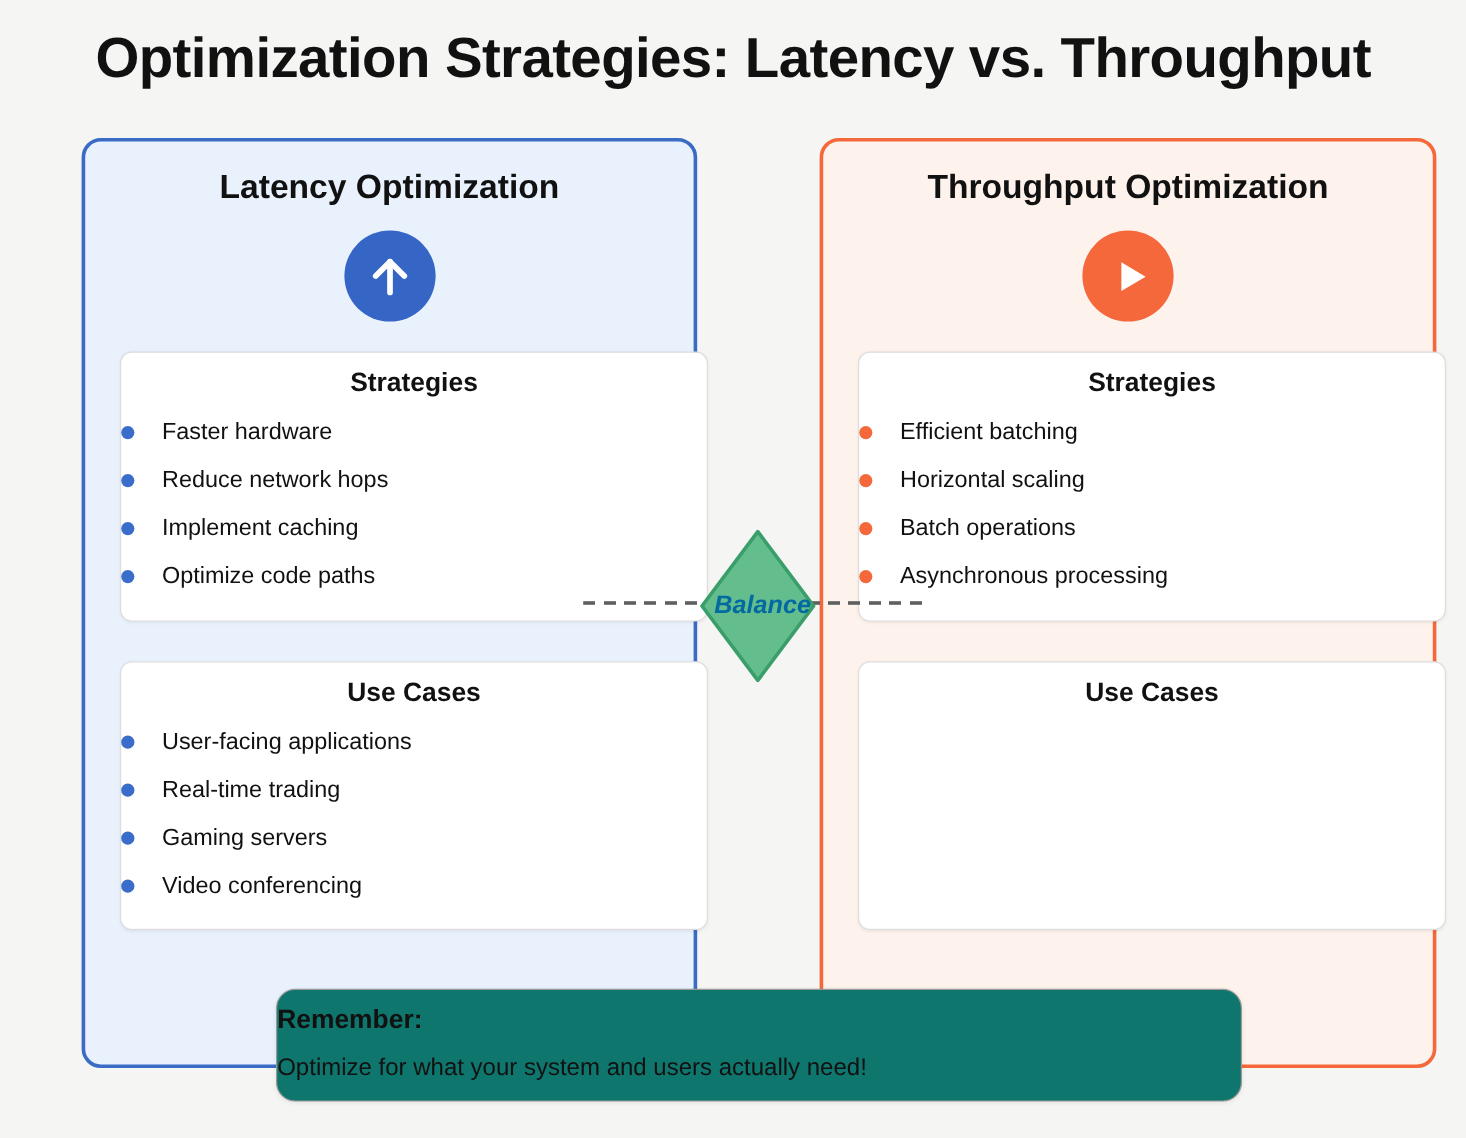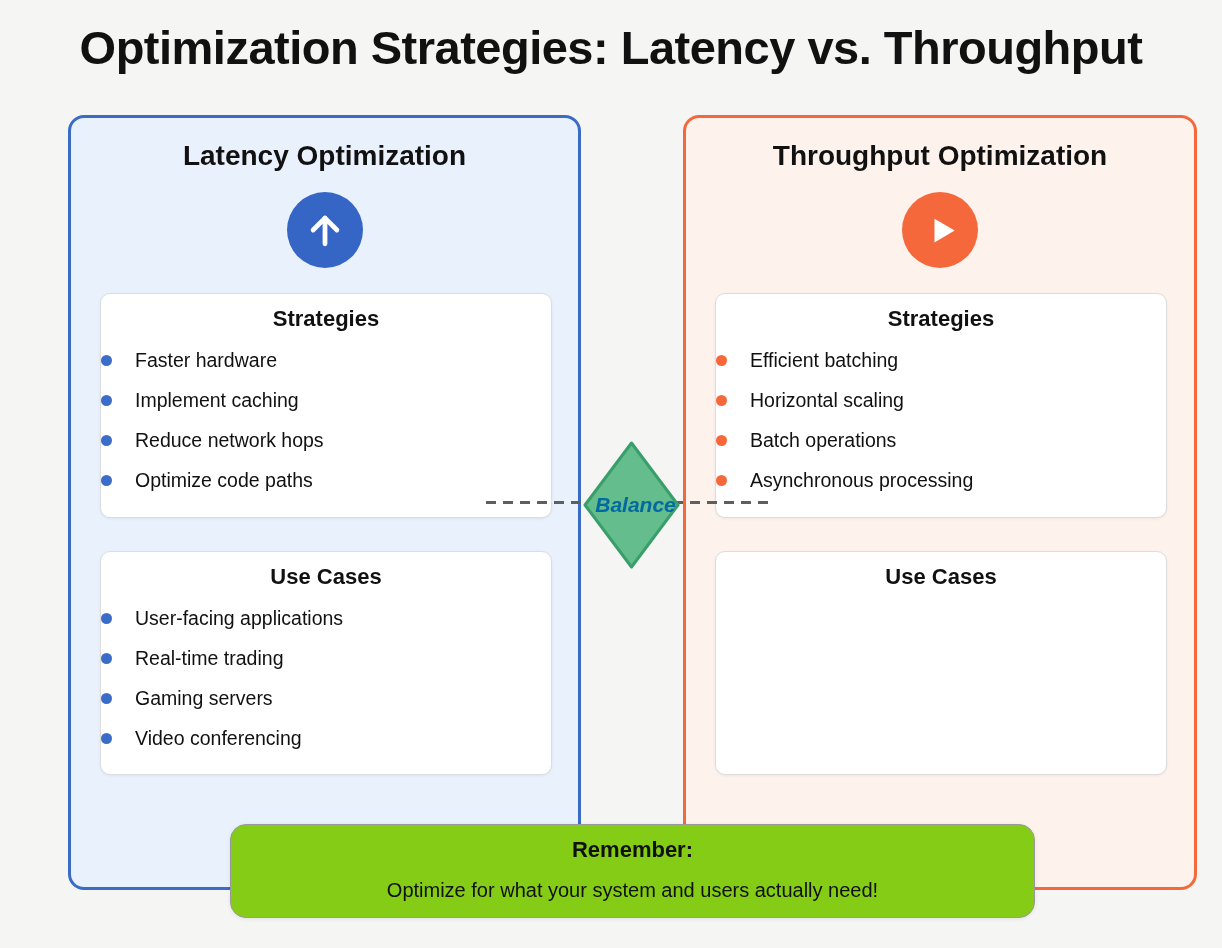--- a/index.html
+++ b/index.html
@@ -21,21 +21,21 @@
     margin:22px 0 0;text-align:center;font-size:28px;font-weight:bold;color:#111;
   }
   .icon-circle{
     position:absolute;left:50%;top:74px;transform:translateX(-50%);
     width:76px;height:76px;border-radius:50%;
     display:flex;align-items:center;justify-content:center;
   }
   .icon-circle.blue{background:#3565c5;}
   .icon-circle.orange{background:#f4683c;}
   .card{
-    position:absolute;left:29px;width:452px;height:225px;background:#ffffff;
+    position:absolute;left:29px;width:490px;height:225px;background:#ffffff;
     border:1px solid #ddd;border-radius:10px;box-sizing:border-box;
     box-shadow:0 1px 3px rgba(0,0,0,.06);padding-top:12px;
   }
   .card.strategies{top:175px;}
   .card.usecases{top:433px;height:224px;}
   .card h3{margin:0;text-align:center;font-size:22px;font-weight:bold;color:#111;}
   .card ul{list-style:none;margin:8px 0 0;padding:0;}
   .card li{display:flex;align-items:center;height:40px;font-size:19.5px;color:#111;}
   .dot{width:11px;height:11px;border-radius:50%;flex:0 0 11px;margin-right:23px;}
   .panel.left .dot{background:#3a6cc9;}
@@ -46,22 +46,22 @@
   }
   .diamond{position:absolute;left:582px;top:440px;width:99px;height:130px;z-index:4;}
   .diamond svg{position:absolute;left:0;top:0;}
   .diamond .label{
     position:absolute;left:4px;top:0;width:100%;height:100%;
     display:flex;align-items:center;justify-content:center;
     font-size:21px;font-weight:bold;color:#0369a1;font-style:italic;
   }
   .remember{
     position:absolute;left:230px;top:824px;width:805px;height:94px;z-index:5;
-    background:#84cc16;border:1.5px solid #999;border-radius:16px;box-sizing:border-box;
-    text-align:center;box-shadow:0 1px 4px rgba(0,0,0,.08);
+    background:#0f766e;border:1.5px solid #999;border-radius:16px;box-sizing:border-box;
+    text-align:left;box-shadow:0 1px 4px rgba(0,0,0,.08);
   }
   .remember .rem-title{margin-top:12px;font-size:22px;font-weight:bold;color:#111;}
   .remember .rem-text{margin-top:16px;font-size:20px;color:#111;}
 </style>
 </head>
 <body>
 
 <div class="canvas">
 
   <h1 class="page-title">Optimization Strategies: Latency vs. Throughput</h1>
@@ -77,25 +77,25 @@
 
     <div class="card strategies">
       <h3>Strategies</h3>
       <ul>
         <li>
             <span class="dot"></span>
             <span>Faster hardware</span>
           </li>
         <li>
             <span class="dot"></span>
-            <span>Implement caching</span>
+            <span>Reduce network hops</span>
           </li>
         <li>
             <span class="dot"></span>
-            <span>Reduce network hops</span>
+            <span>Implement caching</span>
           </li>
         <li>
             <span class="dot"></span>
             <span>Optimize code paths</span>
           </li>
       </ul>
     </div>
 
     <div class="card usecases">
       <h3>Use Cases</h3>

